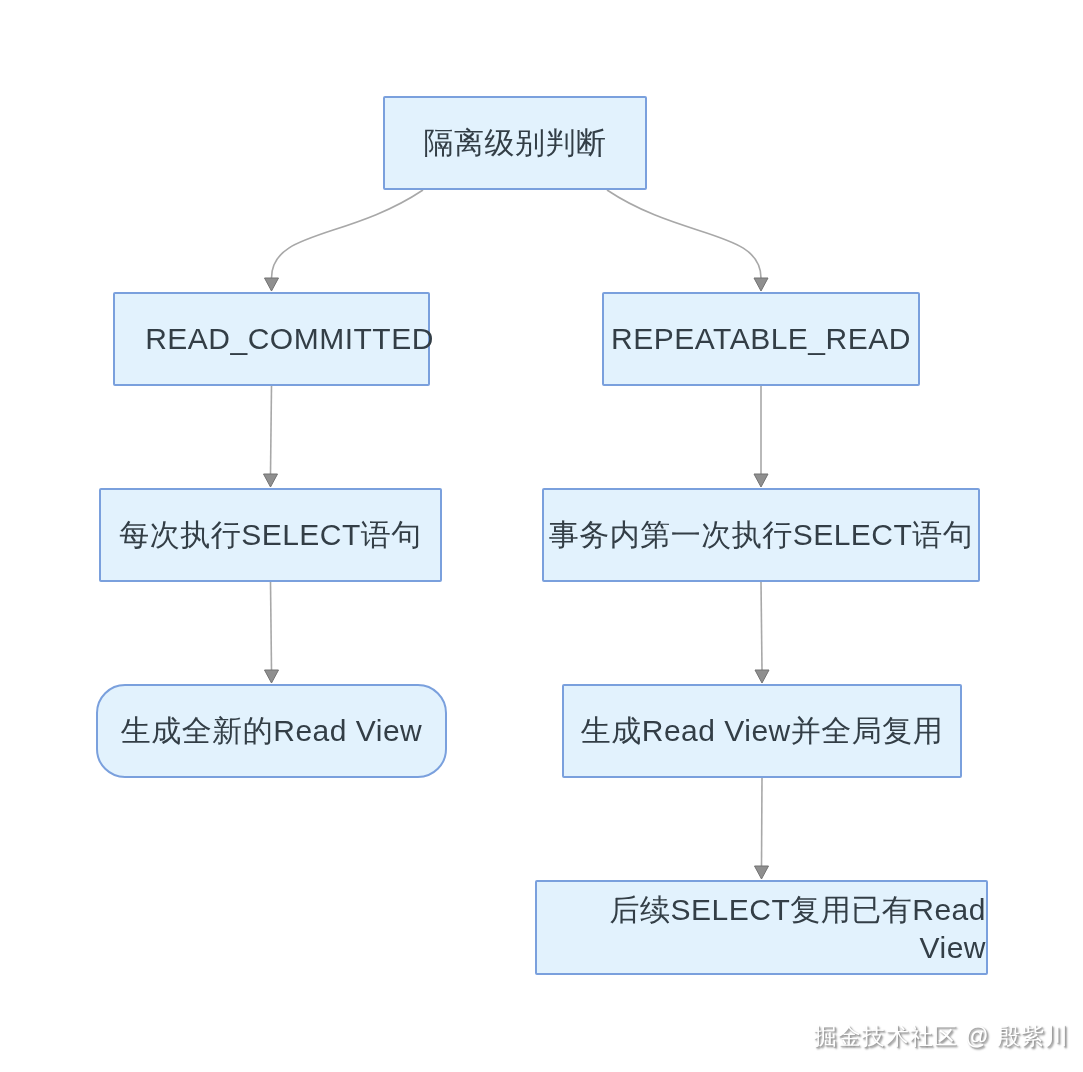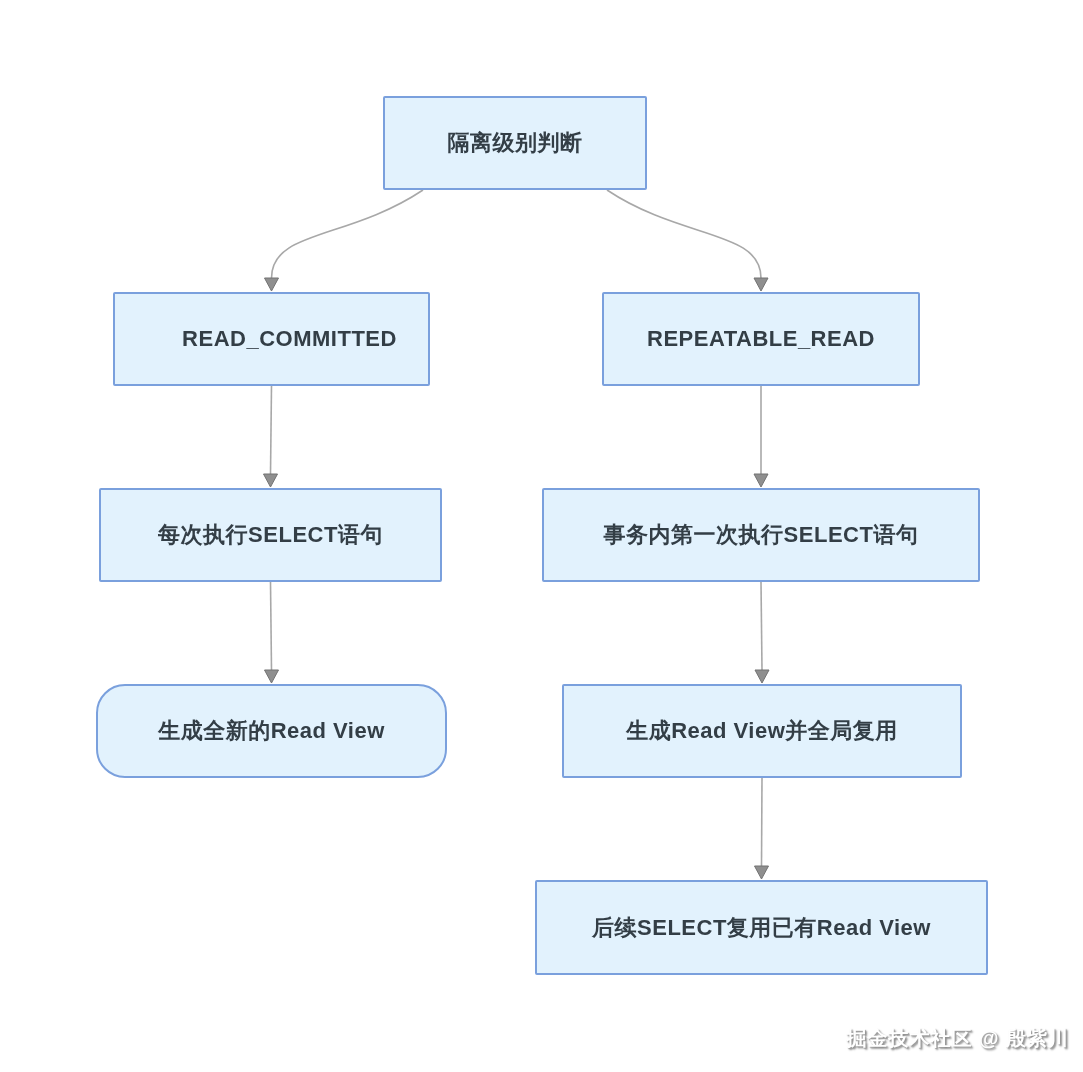--- a/index.html
+++ b/index.html
@@ -21,44 +21,43 @@
     top: 0;
     pointer-events: none;
   }
   .flow-node {
     position: absolute;
     box-sizing: border-box;
     background: var(--node-fill, #e2f2fd);
     border: 2px solid var(--node-border, #7aa0dd);
     border-radius: 2px;
     color: var(--node-text, #333e46);
-    font-size: 22px;
+    font-size: 30px;
     display: flex;
     align-items: center;
     justify-content: center;
     text-align: center;
     letter-spacing: 0.5px;
-    font-weight: bold;
   }
   
   #node-n1 { left: 383px; top:  96px; width: 264px; height: 94px; }
   #node-n2 { left: 113px; top: 292px; width: 317px; height: 94px; padding-left: 36px; }
   #node-n3 { left: 602px; top: 292px; width: 318px; height: 94px; }
   #node-n4 { left:  99px; top: 488px; width: 343px; height: 94px; }
   #node-n5 { left: 542px; top: 488px; width: 438px; height: 94px; }
   #node-n6 { left:  96px; top: 684px; width: 351px; height: 94px; border-radius: 29px; }
   #node-n7 { left: 562px; top: 684px; width: 400px; height: 94px; }
   #node-n8 { left: 535px; top: 880px; width: 453px; height: 95px; text-align: right; }
 
   .watermark {
     position: absolute;
     right: 14px;
     bottom: 20px;
-    font-size: 20px;
-    font-weight: bold;
+    font-size: 23px;
+    font-weight: normal;
     letter-spacing: 1px;
     color: #ffffff;
     text-shadow: 2px 2px 2px #8f8f8f, 1px 1px 1px #a8a8a8;
     white-space: nowrap;
   }
 </style>
 </head>
 <body>
 
 <div class="canvas">

